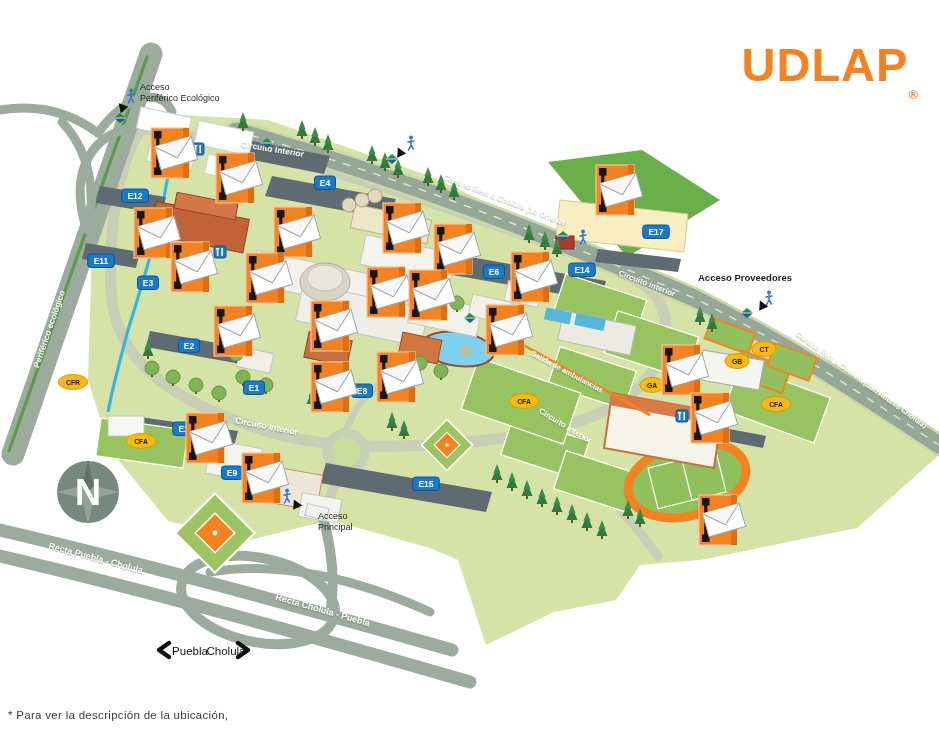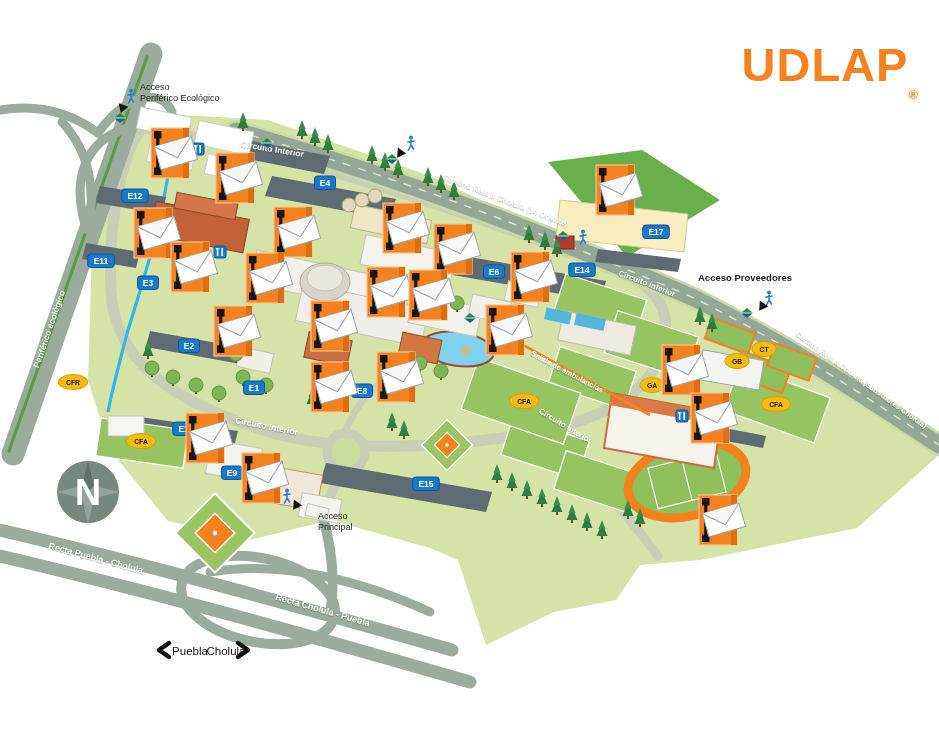--- a/index.html
+++ b/index.html
@@ -781,15 +781,16 @@
             <rect x="-19" y="-12" width="38" height="24" fill="#FFFFFF" stroke="#9FA5AD" stroke-width="1"></rect>
             <path d="M-19,-12 L0,5 L19,-12" fill="#F7F7F7" stroke="#9FA5AD" stroke-width="1"></path>
           </g>
         </g>
       </g>
 </svg>
 
 <div class="logo"><span>UDLAP</span><sup>®</sup></div>
 
 <div class="footnote">
+  <div>* Para ver la descripción de la ubicación,</div>
 </div>
 
 </div>
 
 </body></html>

